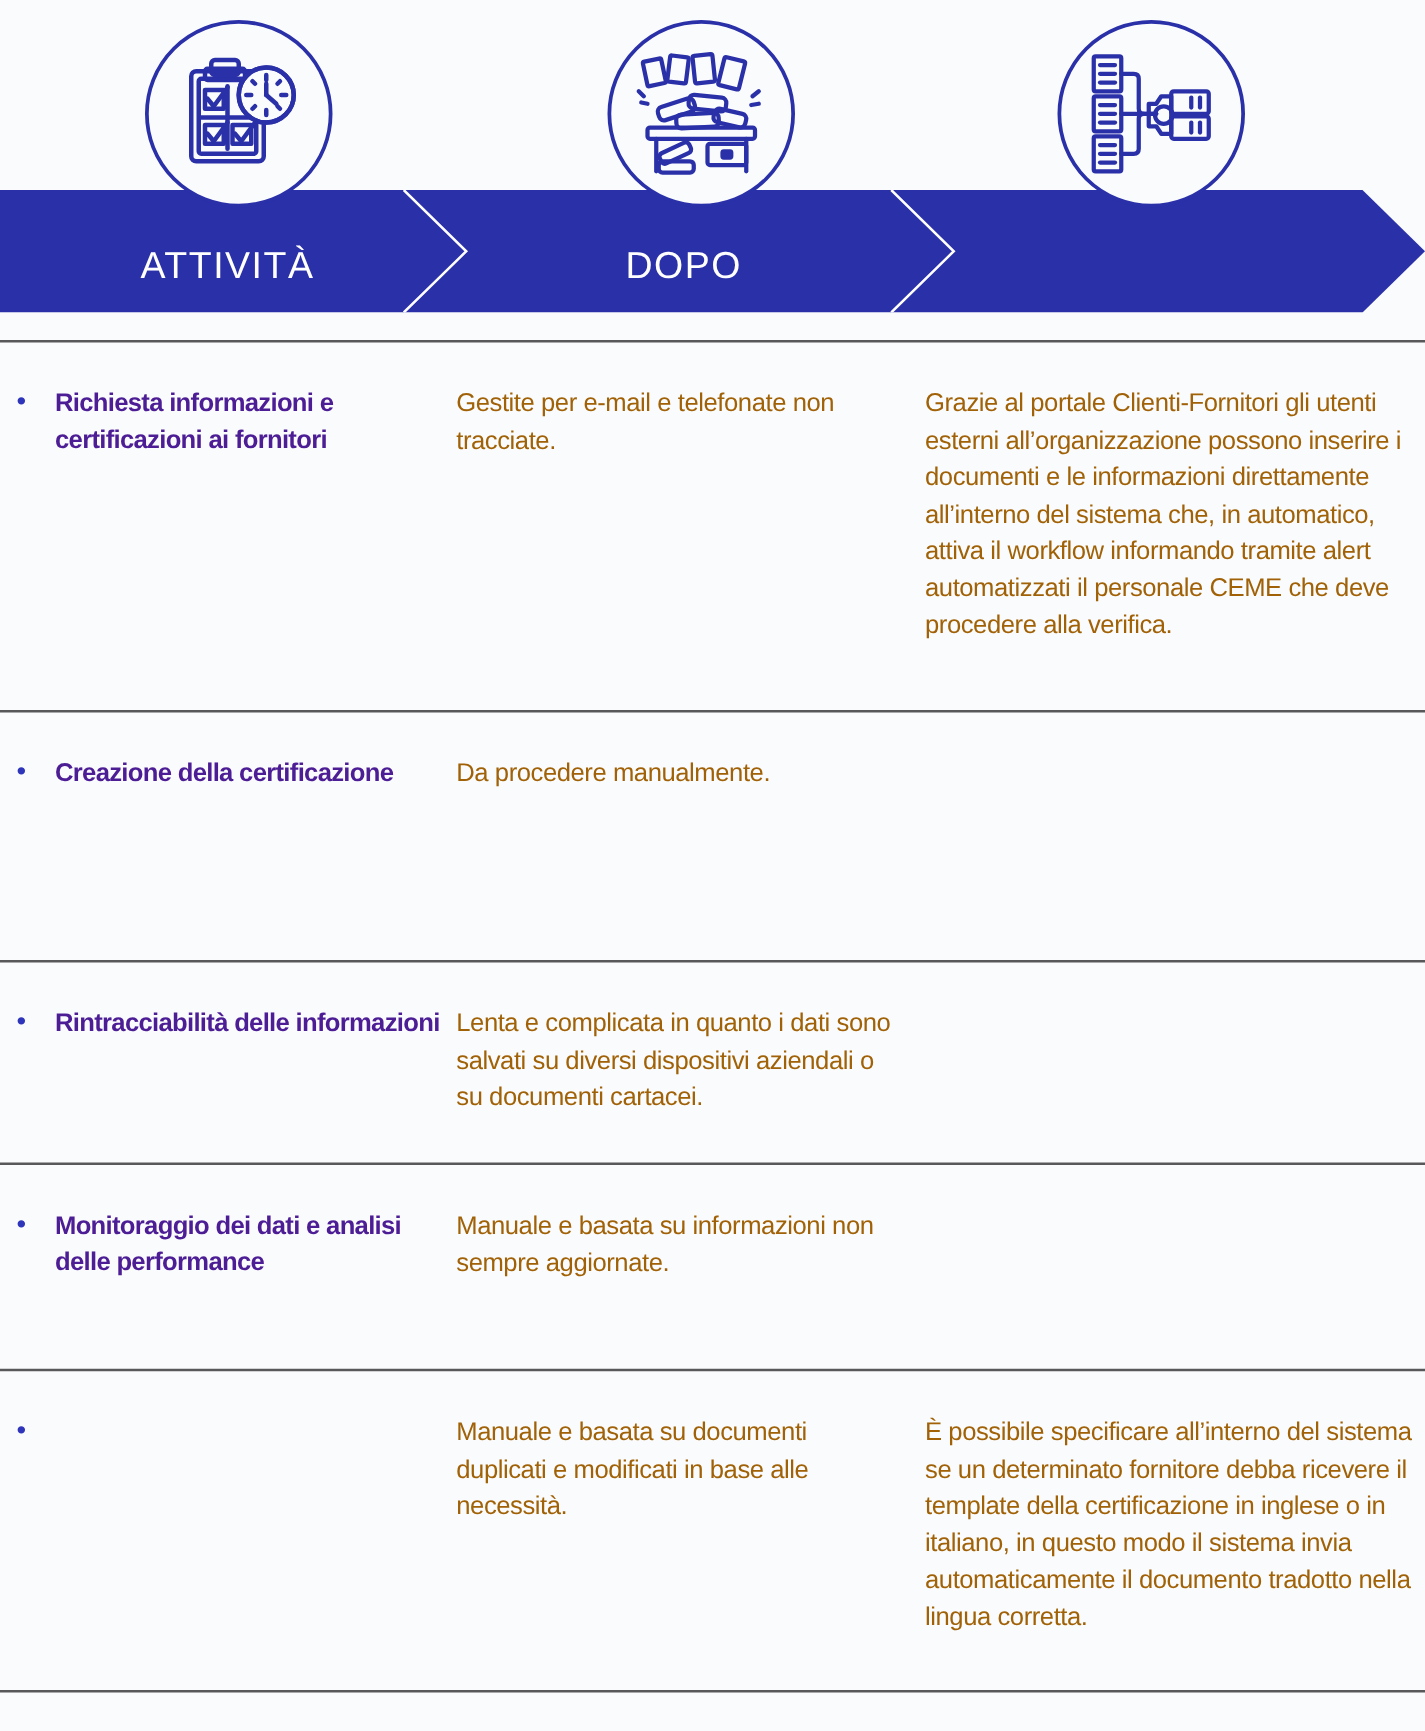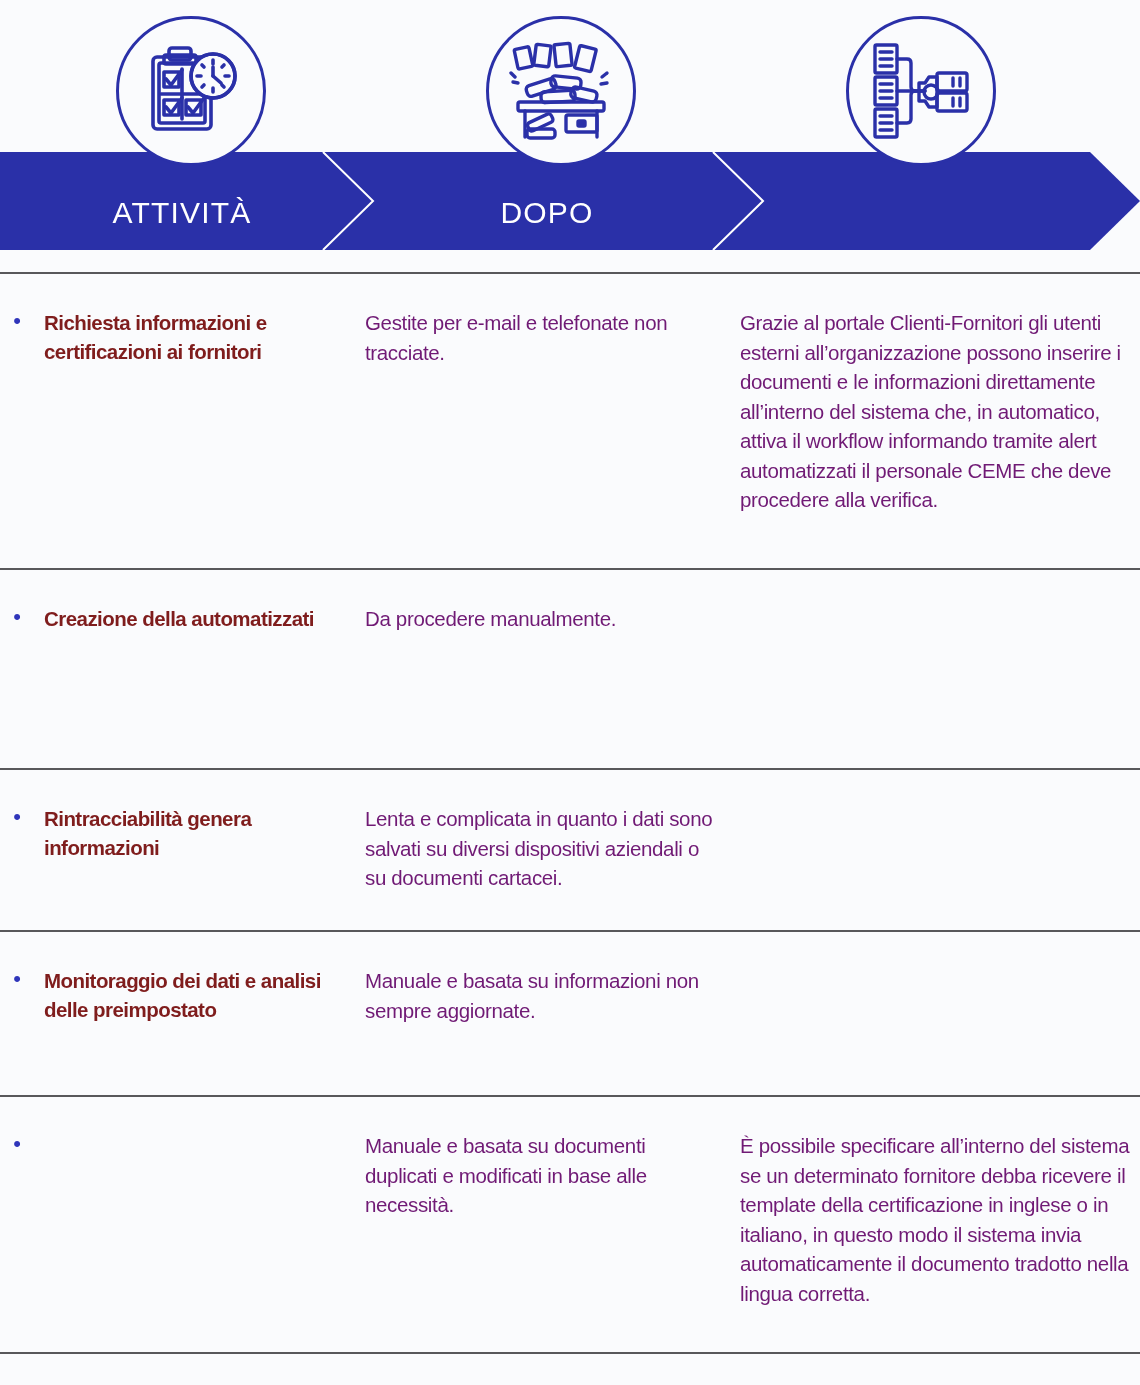--- a/index.html
+++ b/index.html
@@ -106,38 +106,38 @@
   .bullet {
     flex: 0 0 14px;
     color: #2f35ba;
     font-size: 22px;
     line-height: 26px;
     margin-right: 20px;
     text-align: center;
   }
 
   .activity-text {
-    color: #7f1d1d;
+    color: #4c1d95;
     font-size: 20.5px;
     font-weight: 700;
     line-height: 29px;
     letter-spacing: -0.55px;
   }
 
   .col-before {
     flex: 0 0 375px;
     padding-right: 22px;
   }
 
   .col-after {
     flex: 0 0 400px;
   }
 
   .body-text {
-    color: #701a75;
+    color: #a16207;
     font-size: 20.5px;
     line-height: 29.5px;
     letter-spacing: -0.35px;
     font-weight: 400;
   }
 
   
   .row.r1 { height: 294px; }
   .row.r2 { height: 198px; }
   .row.r3 { height: 160px; }
@@ -268,43 +268,43 @@
     </div>
     <div class="col-after">
       <span class="body-text">Grazie al portale Clienti-Fornitori gli utenti esterni all’organizzazione possono inserire i documenti e le informazioni direttamente all’interno del sistema che, in automatico, attiva il workflow informando tramite alert automatizzati il personale CEME che deve procedere alla verifica.</span>
     </div>
   </div>
   <div class="divider"></div>
 
   <div class="row r2">
     <div class="col-activity">
       <span class="bullet">•</span>
-      <span class="activity-text">Creazione della automatizzati</span>
+      <span class="activity-text">Creazione della certificazione</span>
     </div>
     <div class="col-before">
       <span class="body-text">Da procedere manualmente.</span>
     </div>
   </div>
   <div class="divider"></div>
 
   <div class="row r3">
     <div class="col-activity">
       <span class="bullet">•</span>
-      <span class="activity-text">Rintracciabilità genera informazioni</span>
+      <span class="activity-text">Rintracciabilità delle informazioni</span>
     </div>
     <div class="col-before">
       <span class="body-text">Lenta e complicata in quanto i dati sono salvati su diversi dispositivi aziendali o su documenti cartacei.</span>
     </div>
   </div>
   <div class="divider"></div>
 
   <div class="row r4">
     <div class="col-activity">
       <span class="bullet">•</span>
-      <span class="activity-text">Monitoraggio dei dati e analisi delle preimpostato</span>
+      <span class="activity-text">Monitoraggio dei dati e analisi delle performance</span>
     </div>
     <div class="col-before">
       <span class="body-text">Manuale e basata su informazioni non sempre aggiornate.</span>
     </div>
   </div>
   <div class="divider"></div>
 
   <div class="row r5">
     <div class="col-activity">
       <span class="bullet">•</span>

